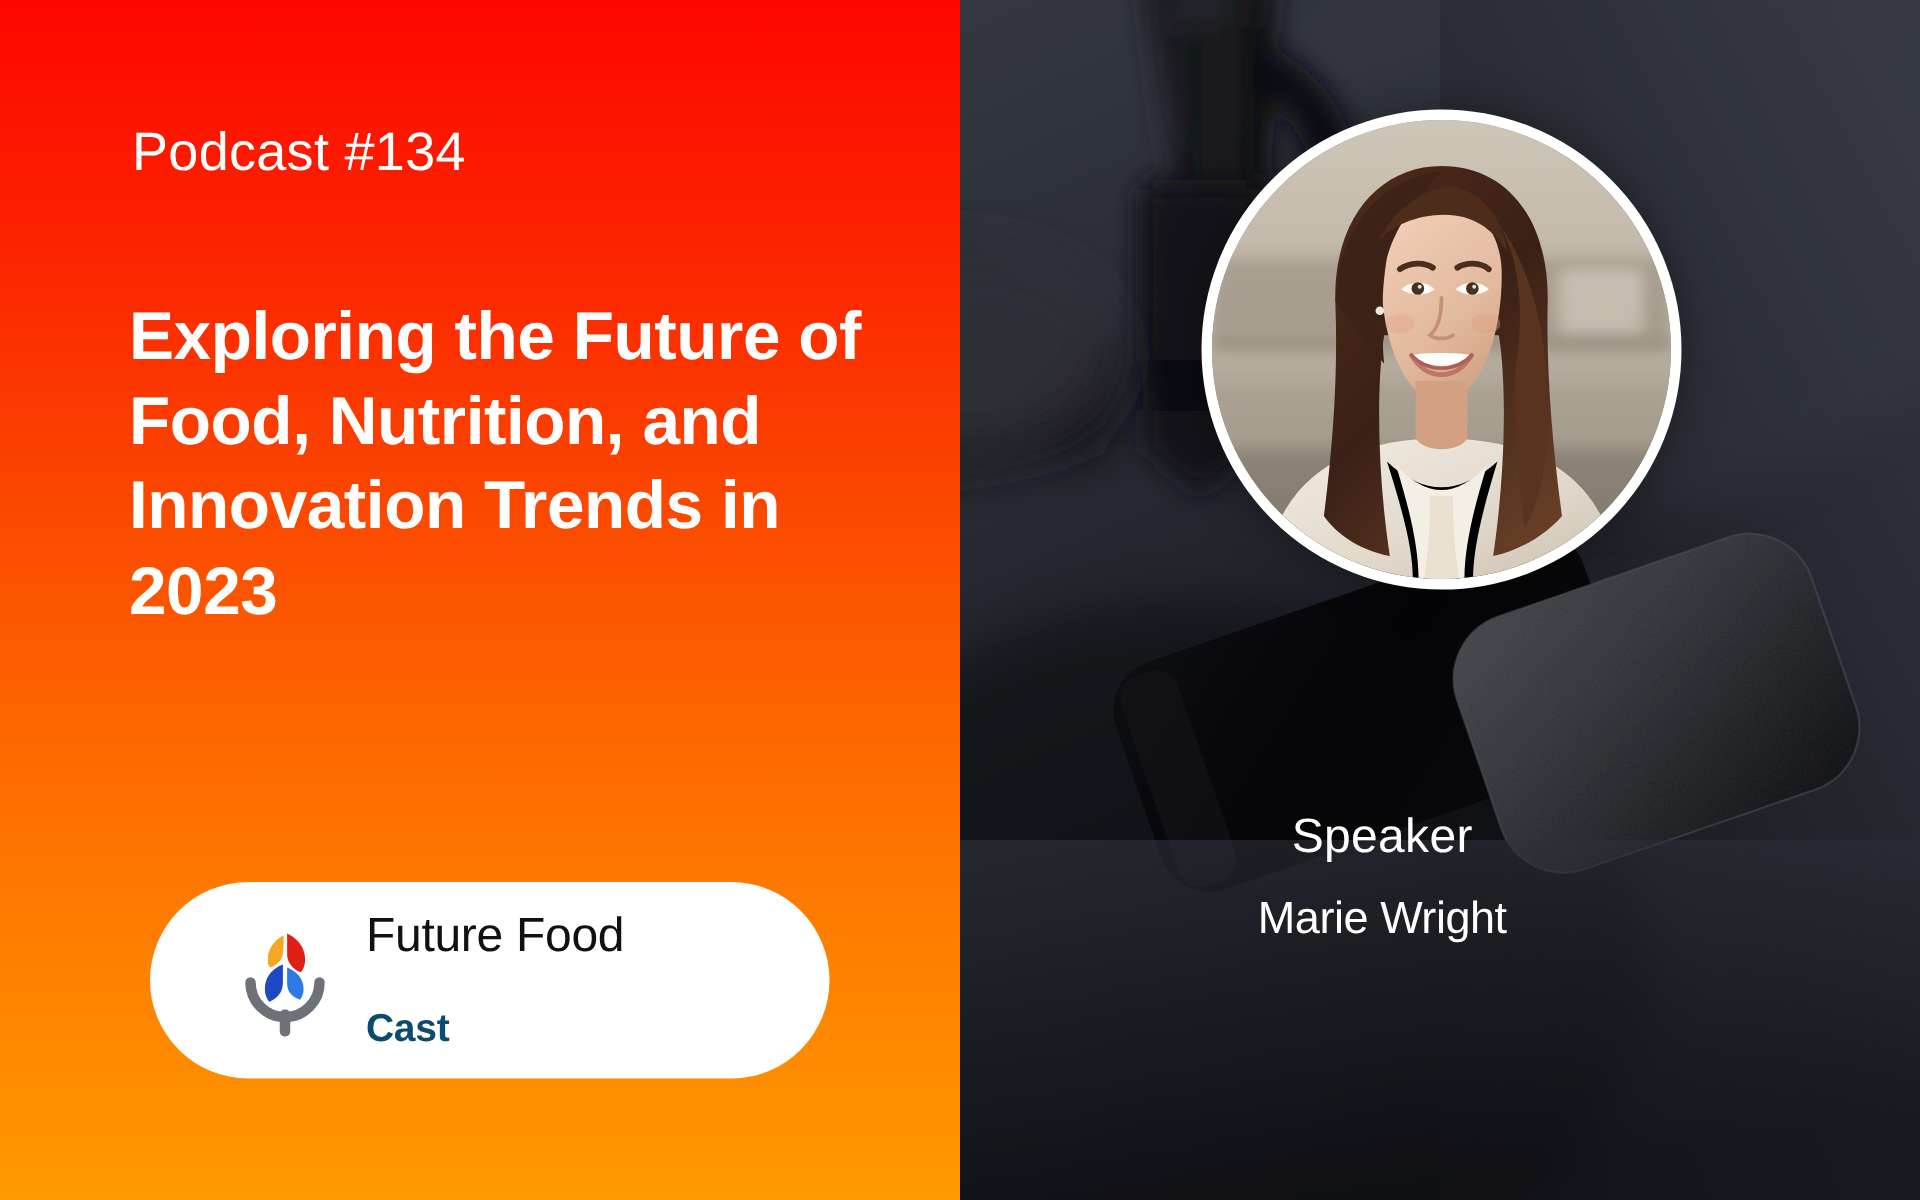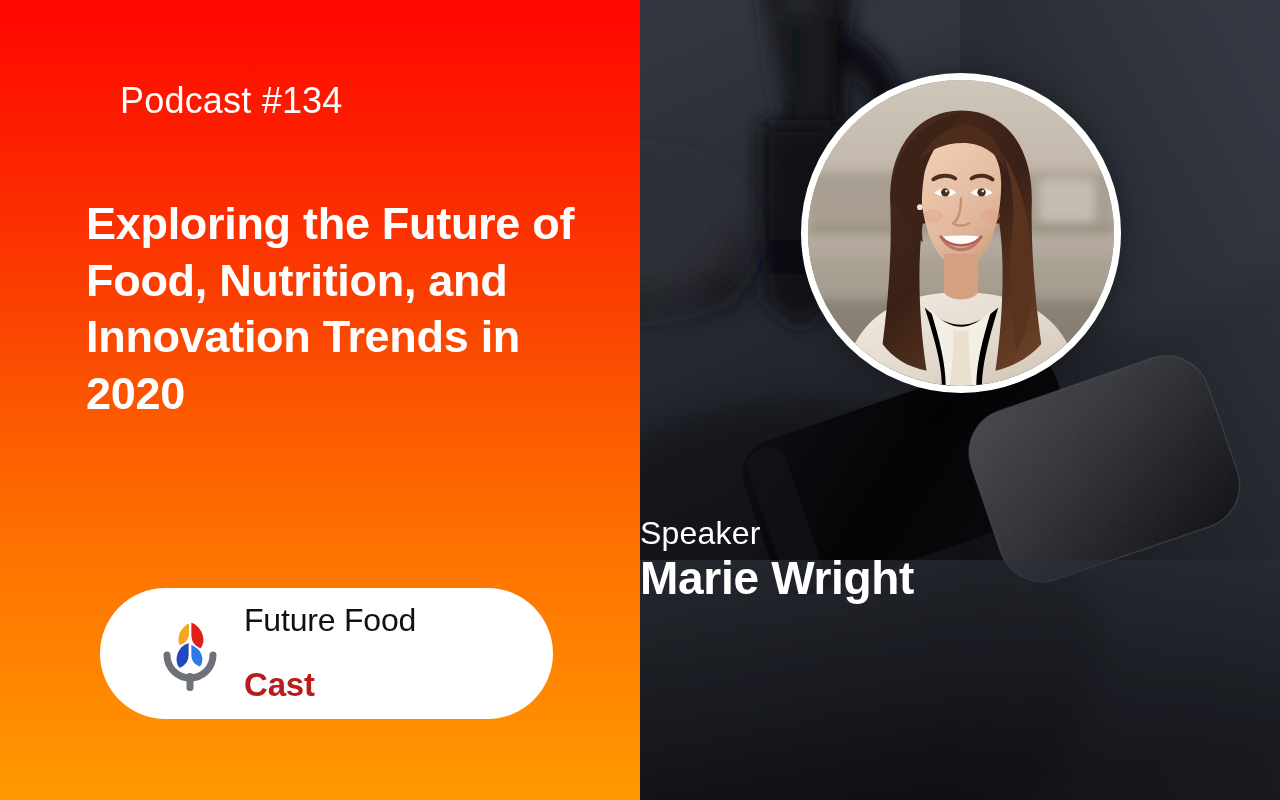--- a/index.html
+++ b/index.html
@@ -30,21 +30,20 @@
     overflow:hidden;
   }
   .episode-label {
     position:absolute;
     left:88px; top:83px;
     font-size:36px;
     font-weight:400;
     color:#ffffff;
     letter-spacing:0.2px;
     line-height:1;
-    margin-left:32px;
   }
   .headline {
     position:absolute;
     left:86px; top:196px;
     width:520px;
     font-size:45px;
     font-weight:700;
     color:#ffffff;
     line-height:1.26;
     letter-spacing:-0.3px;
@@ -65,21 +64,21 @@
   .badge-logo { width:56px; height:78px; flex:0 0 auto; }
   .badge-text {
     display:flex; flex-direction:column;
     justify-content:center;
     line-height:1.06;
   }
   .badge-line1 {
     font-size:32px; font-weight:400; color:#111111; letter-spacing:-0.2px;
   }
   .badge-line2 {
-    font-size:33px; font-weight:700; color:#b91c1c; letter-spacing:-0.2px;margin-top:31px;
+    font-size:26px; font-weight:700; color:#0c4a6e; letter-spacing:-0.2px;margin-top:31px;
   }
 
   
   .right {
     position:relative;
     width:640px; height:800px;
     background:#1b1d23;
     overflow:hidden;
   }
   .bg-photo { position:absolute; inset:0; }
@@ -92,53 +91,53 @@
     border-radius:50%;
     border:7px solid #ffffff;
     overflow:hidden;
     background:#8e8880;
     box-shadow:0 0 30px rgba(0,0,0,.35);
   }
   .portrait svg { display:block; width:100%; height:100%; }
 
   .speaker-block {
     position:absolute;
-    left:0; top:515px;
+    left:0; top:539px;
     width:563px;
-    text-align:left;
+    text-align:center;
     color:#ffffff;
   }
   .speaker-kicker {
     font-size:32px; font-weight:400; line-height:1.14;
     letter-spacing:0.2px;
   }
   .speaker-name {
-    font-size:46px; font-weight:700; line-height:1.2;
-    margin-top:0; letter-spacing:-0.3px;
+    font-size:30px; font-weight:400; line-height:1.2;
+    margin-top:20px; letter-spacing:-0.3px;
   }
   .speaker-role {
     font-size:25px; font-weight:400; line-height:1.32;
     margin-top:12px; letter-spacing:-0.1px;
     padding:0 8px;
   }
   .speaker-org {
     font-size:25px; font-weight:400; line-height:1.32;
     letter-spacing:0.2px;
   }
 </style>
 </head>
 <body>
 
 <div class="card">
 
   <div class="left">
 
     <div class="episode-label">Podcast #134</div>
 
-    <div class="headline">Exploring the Future of Food, Nutrition, and Innovation Trends in 2020</div>
+    <div class="headline">Exploring the Future of Food, Nutrition, and Innovation Trends in 2023</div>
 
     <div class="badge">
 
       <span class="badge-logo">
         <svg viewBox="0 0 56 78" xmlns="http://www.w3.org/2000/svg" aria-hidden="true">
 
           <path d="M5 40 A23 23 0 0 0 51 40" fill="none" stroke="#6E7278" stroke-width="7" stroke-linecap="round"></path>
 
           <rect x="24.5" y="58" width="7" height="18" rx="3.2" fill="#6E7278"></rect>
 

